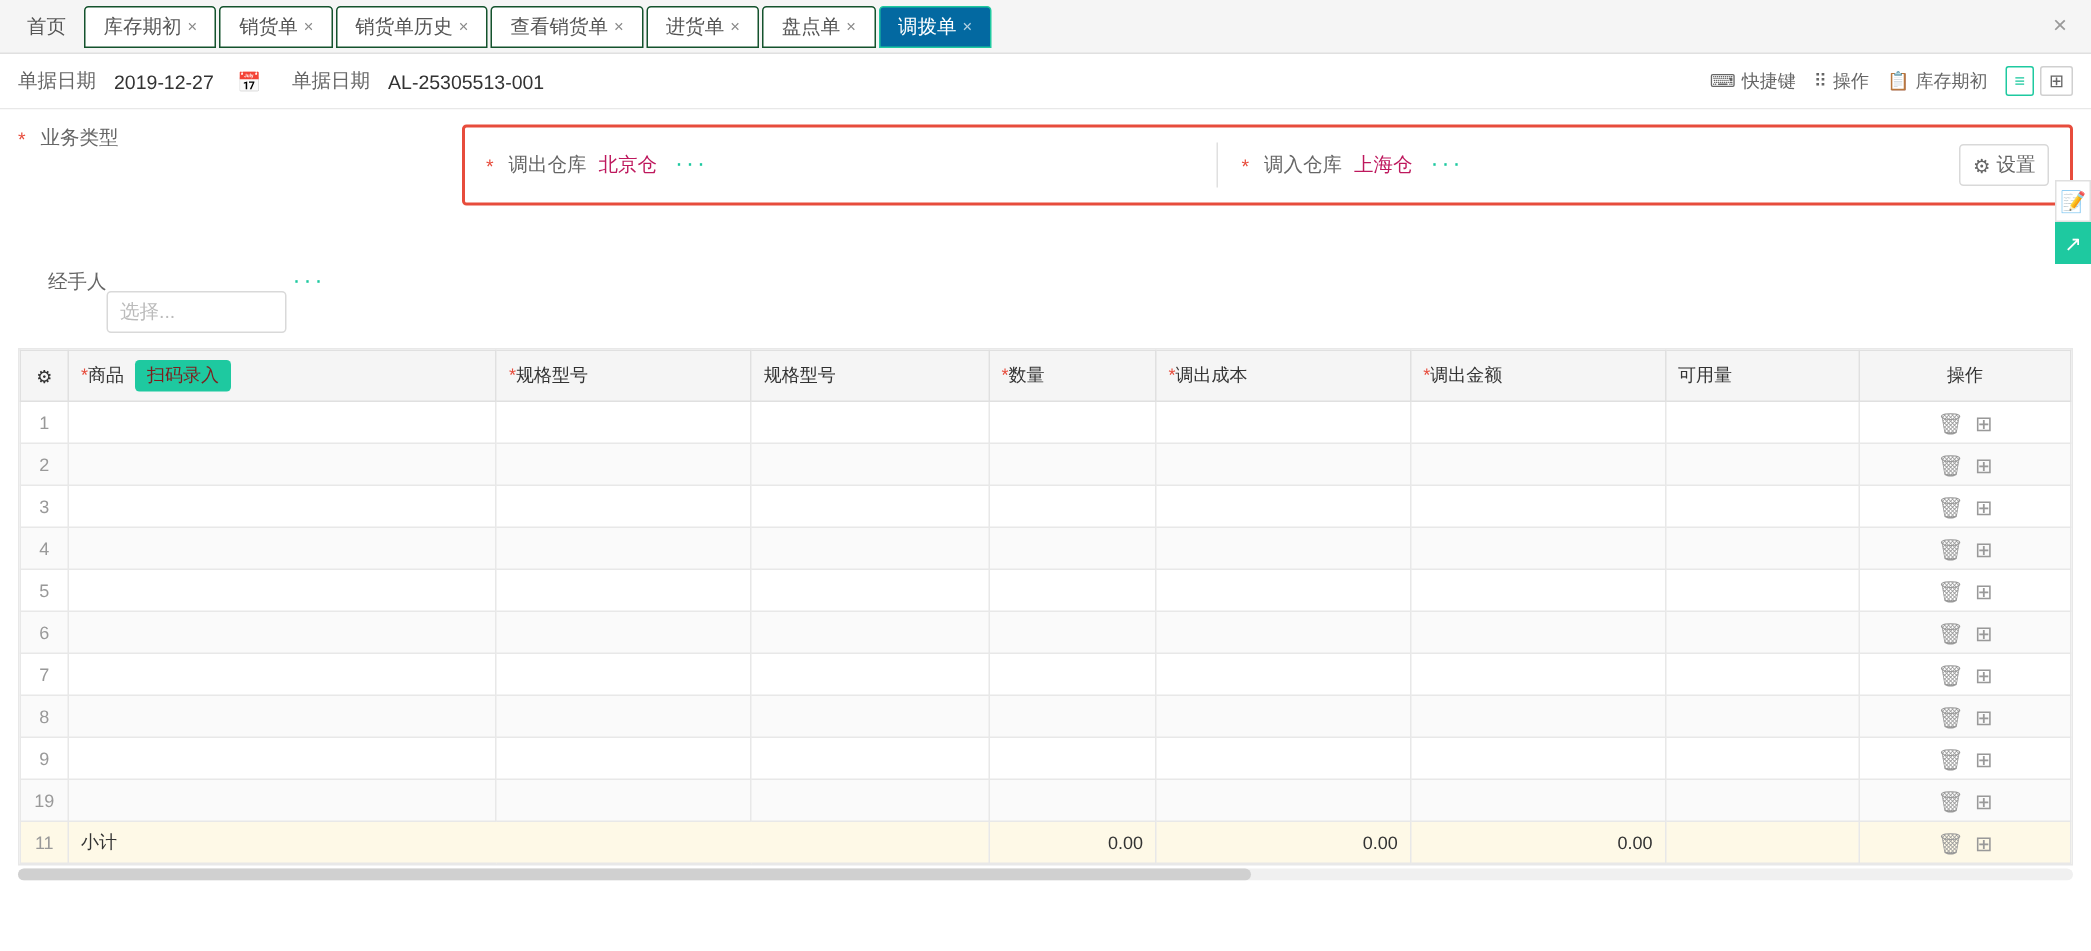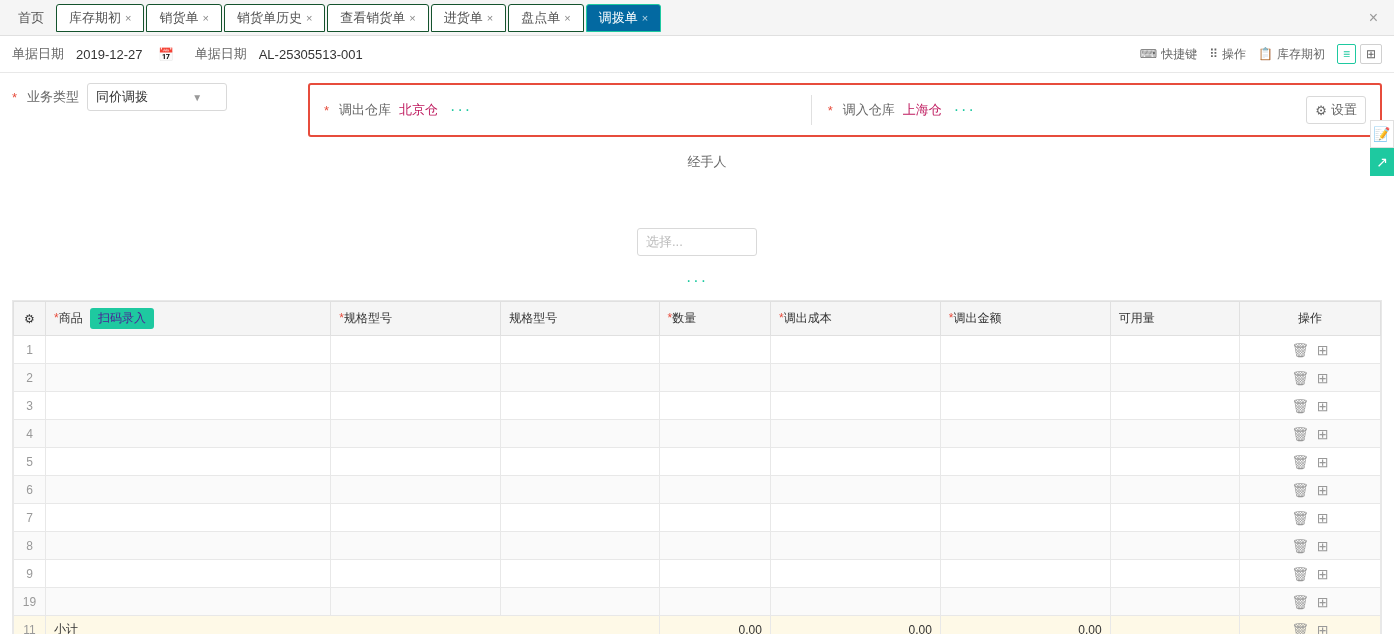--- a/index.html
+++ b/index.html
@@ -55,41 +55,41 @@
     .warehouse-value { color: #be185d; cursor: pointer; }
 
     
     .settings-btn {
       display: flex; align-items: center; gap: 4px; border: 1px solid #d9d9d9; border-radius: 3px;
       padding: 4px 8px; cursor: pointer; color: #666; background: #fff; margin-left: 8px;
     }
 
     
     .handler-row {
-      padding: 6px 12px 10px 12px; display: flex; align-items: center; gap: 16px; flex-direction: column;
+      padding: 6px 12px 10px 12px; display: flex; align-items: center; gap: 0;
     }
 
     
     .table-container { overflow-x: auto; margin: 0 12px; border: 1px solid #e8e8e8; }
     table { width: 100%; border-collapse: collapse; font-size: 12px; }
     thead tr { background: #f5f5f5; }
     th {
       border: 1px solid #e0e0e0; padding: 6px 8px; text-align: left; font-weight: normal;
       color: #333; white-space: nowrap;
     }
     td {
       border: 1px solid #e8e8e8; padding: 5px 8px; color: #333; height: 28px;
     }
     tr:nth-child(even) td { background: #fafafa; }
     .row-num { color: #999; text-align: center; width: 30px; }
     .col-actions { text-align: center; white-space: nowrap; }
     .action-icon { cursor: pointer; color: #999; font-size: 14px; margin: 0 2px; }
     .subtotal-row td { background: #fef9e7 !important; font-weight: 400; }
     .scan-btn {
-      background: #1ec9a0; color: #4c1d95; border: none; border-radius: 3px;
+      background: #1ec9a0; color: #7f1d1d; border: none; border-radius: 3px;
       padding: 2px 8px; cursor: pointer; font-size: 12px; margin-left: 4px;
     }
     .required-col { color: #e74c3c; }
     .gear-col { width: 32px; text-align: center; }
 
     
     .scroll-area { margin: 0 12px; }
     .h-scrollbar { height: 8px; background: #f0f0f0; border-radius: 4px; margin-top: 2px; }
     .h-scrollbar-thumb { height: 100%; width: 60%; background: #d0d0d0; border-radius: 4px; }
 
@@ -166,24 +166,20 @@
       <span class="toolbar-btn" style="border:1px solid #1ec9a0;padding:2px 5px;border-radius:2px;color:#1ec9a0;">≡</span>
       <span class="toolbar-btn" style="border:1px solid #d0d0d0;padding:2px 5px;border-radius:2px;">⊞</span>
     </div>
   </div>
 </div>
 
 <div class="form-section">
   <div class="form-left">
     <span class="required-star">*</span>
     <span class="field-label">业务类型</span>
-    <div class="field-select">
-      <span>同价调拨</span>
-      <span class="arrow">▼</span>
-    </div>
   </div>
 
   <div class="form-right">
     <div class="warehouse-group">
       <span class="required-star">*</span>
       <span class="field-label">调出仓库</span>
       <span class="warehouse-value">北京仓</span>
       <span class="ellipsis-btn">···</span>
     </div>
     <div class="divider-v"></div>

